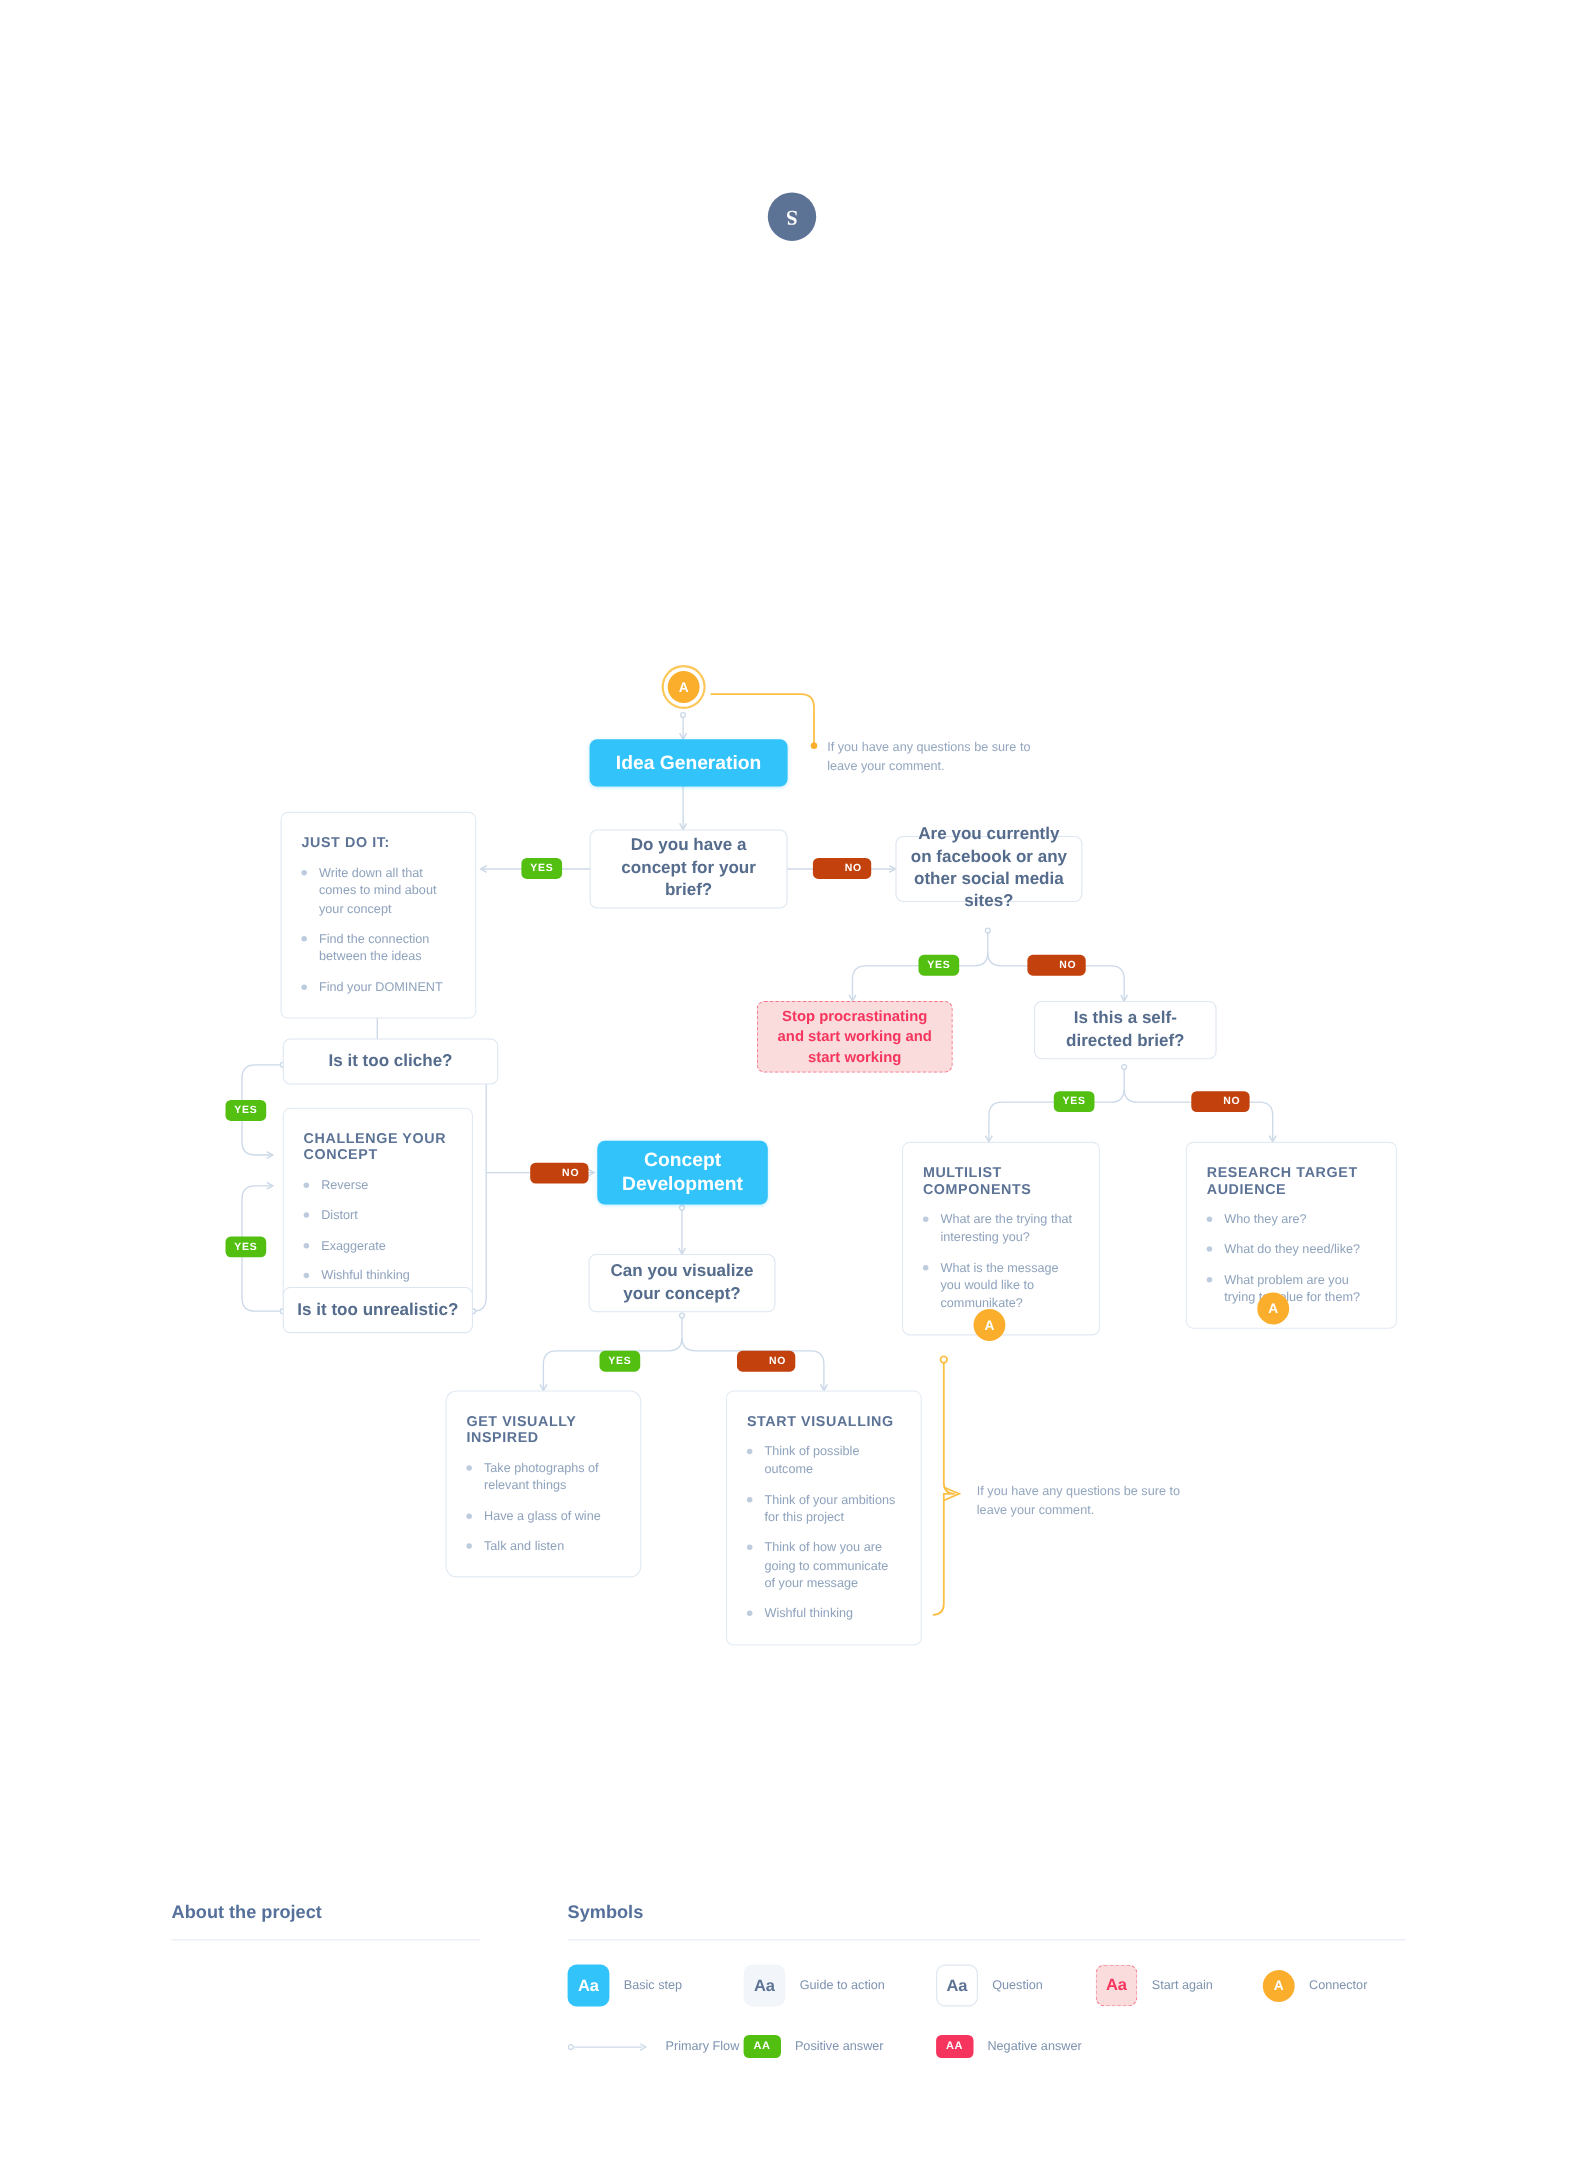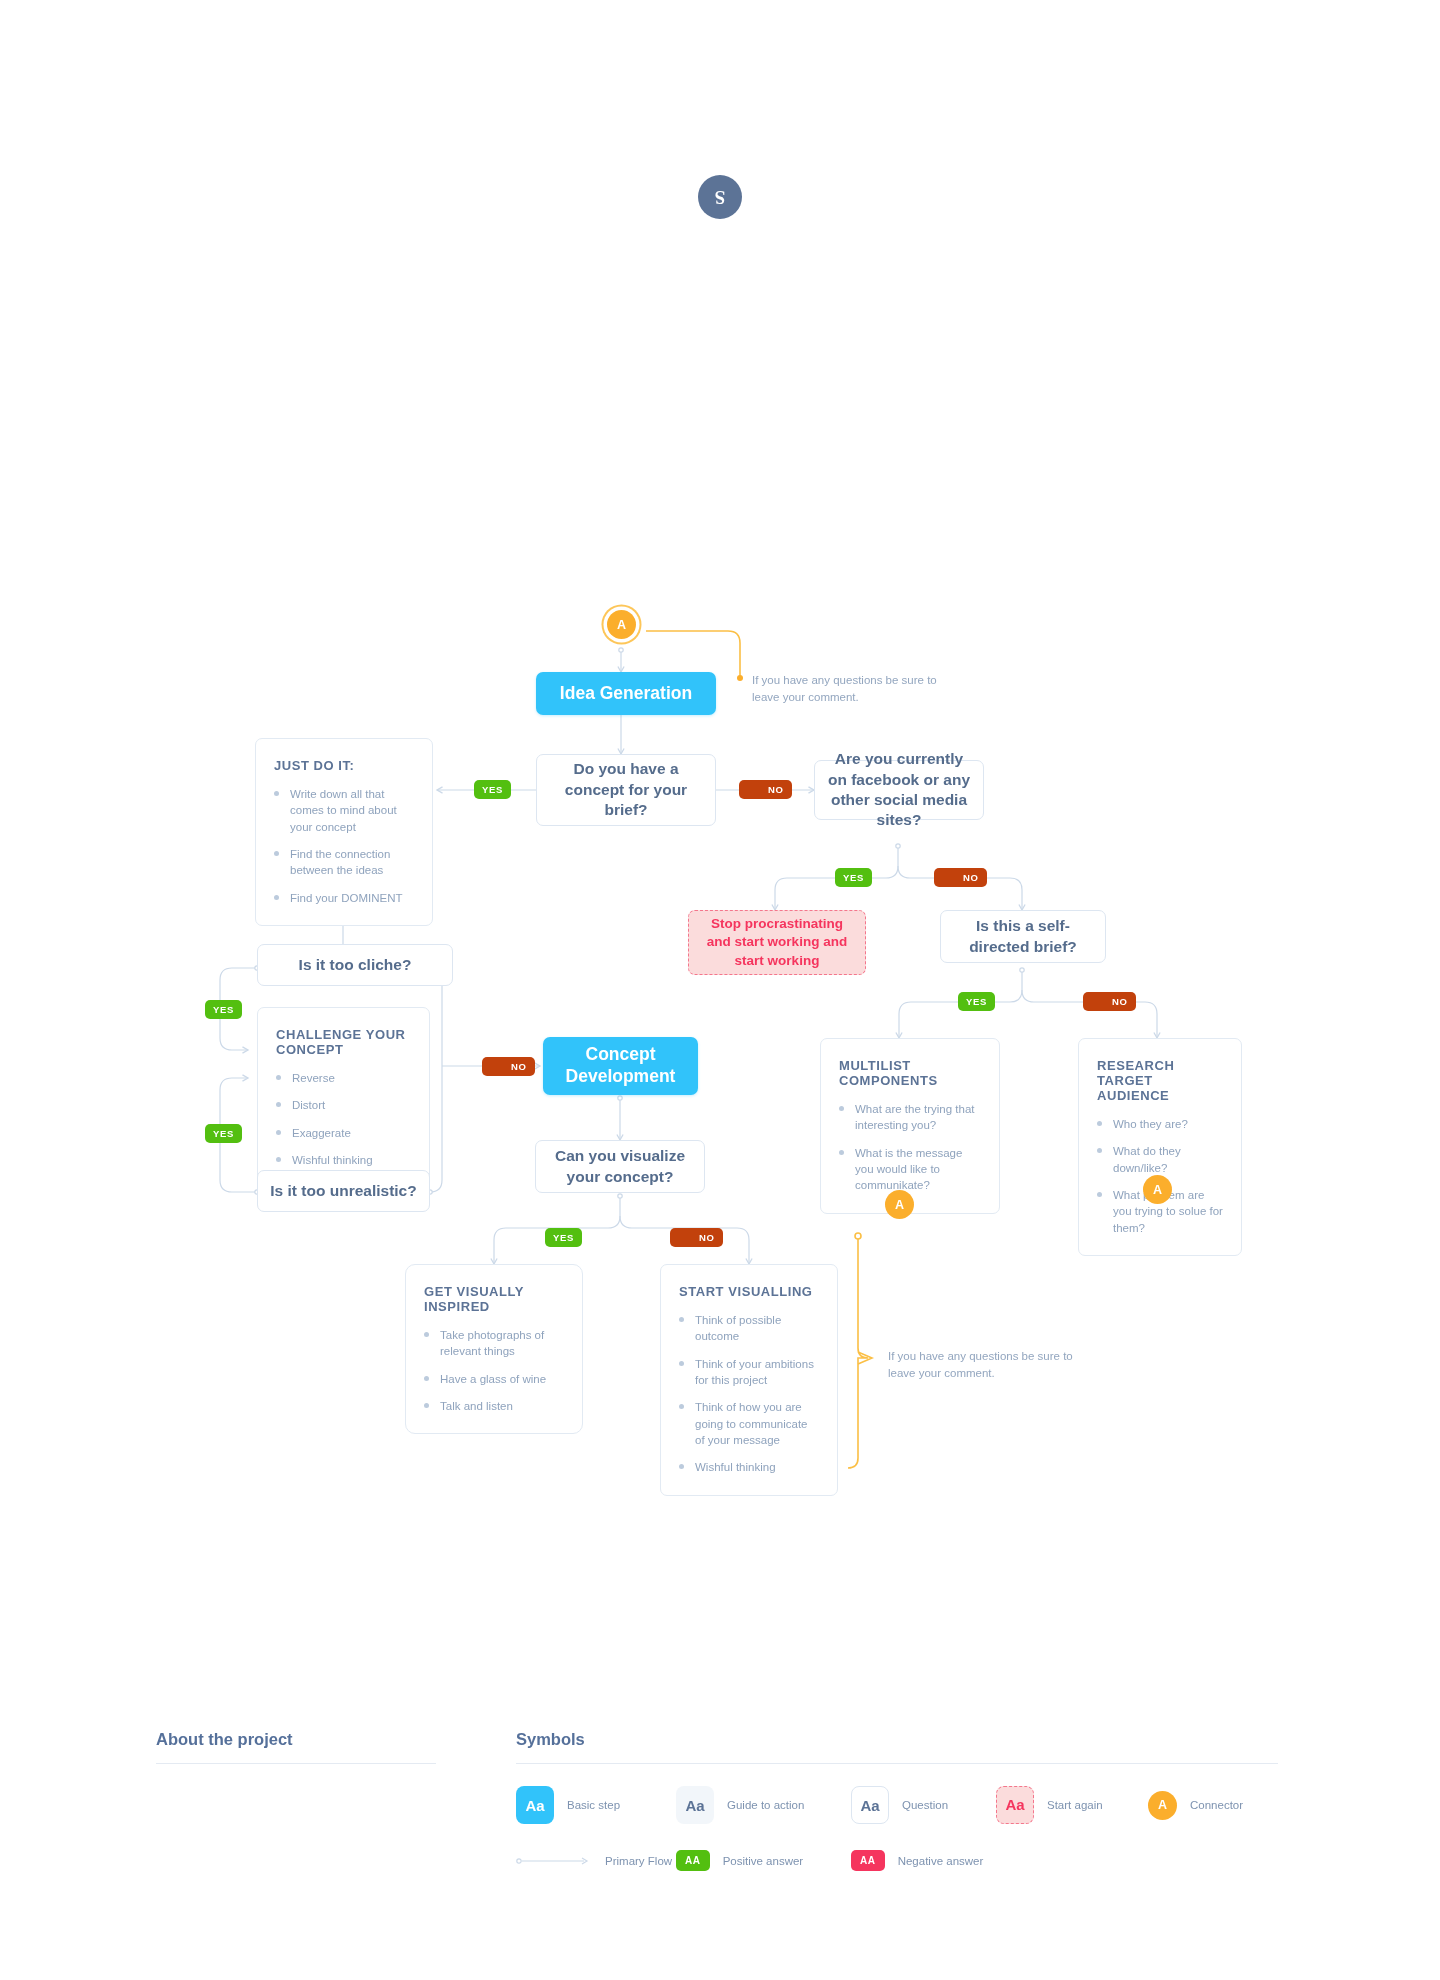--- a/index.html
+++ b/index.html
@@ -266,25 +266,25 @@
 
   <div class="node panel" style="left:820px; top:1038px; width:180px;">
     <div class="panel-title">MULTILIST COMPONENTS</div>
     <ul>
       <li>What are the trying that interesting you?</li>
       <li>What is the message you would like to communikate?</li>
     </ul>
   </div>
   <div class="conn" style="left:885px; top:1190px;">A</div>
 
-  <div class="node panel" style="left:1078px; top:1038px; width:164px;">
+  <div class="node panel" style="left:1078px; top:1038px; width:192px;">
     <div class="panel-title">RESEARCH TARGET AUDIENCE</div>
     <ul>
       <li>Who they are?</li>
-      <li>What do they down/like?</li>
+      <li>What do they need/like?</li>
       <li>What problem are you trying to solue for them?</li>
     </ul>
   </div>
   <div class="conn" style="left:1143px; top:1175px;">A</div>
 
   <div class="node question" style="left:257px; top:944px; width:196px; height:42px;">Is it too cliche?</div>
   <div class="badge yes" style="left:205px; top:1000px;">YES</div>
 
   <div class="node panel" style="left:257px; top:1007px; width:173px;">
     <div class="panel-title">CHALLENGE YOUR CONCEPT</div>

